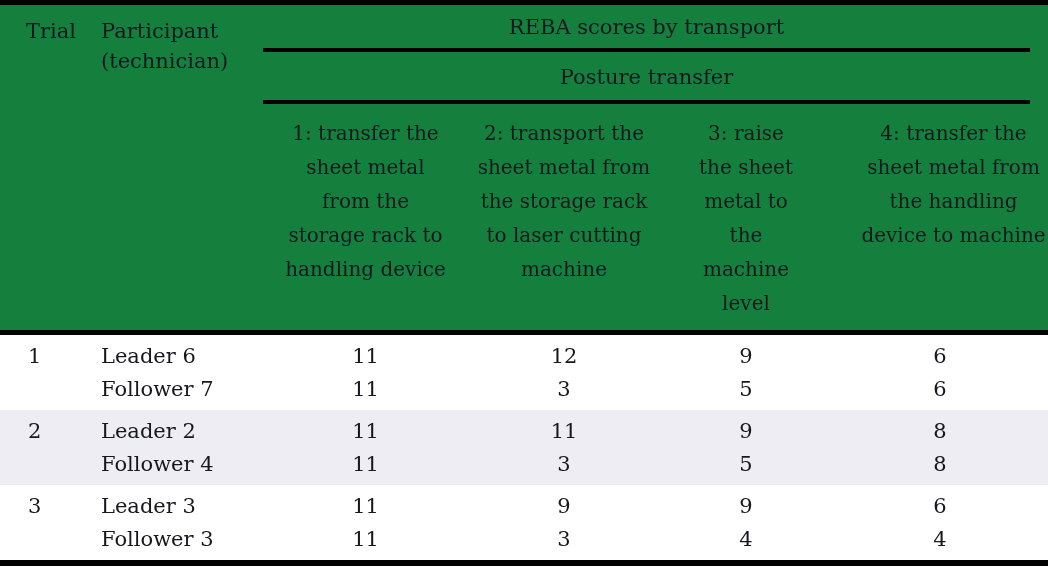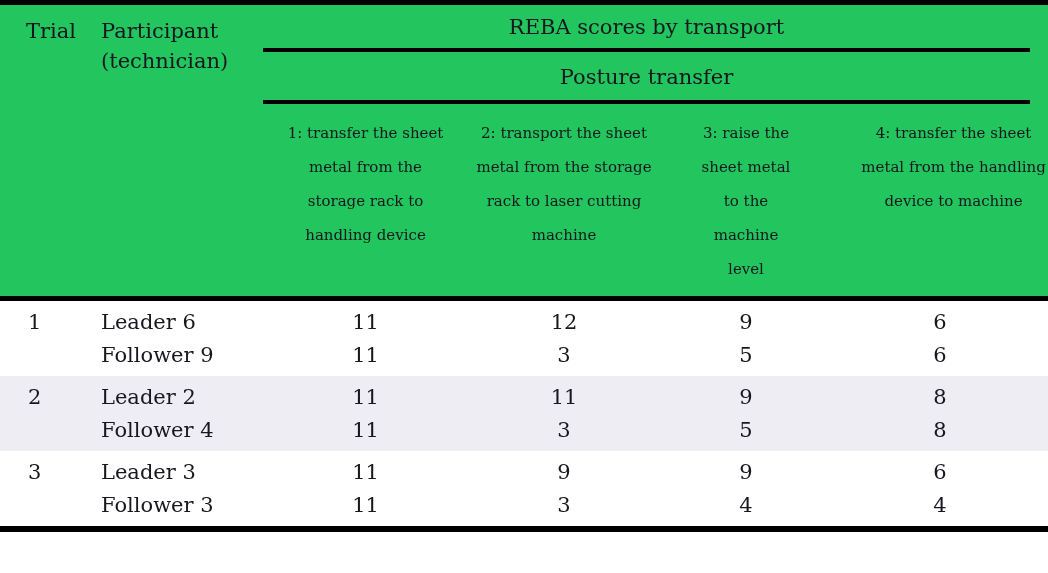--- a/index.html
+++ b/index.html
@@ -24,21 +24,21 @@
     font-size: 21px;
   }
   col.c-trial       { width: 95px; }
   col.c-participant { width: 168px; }
   col.c-p1          { width: 205px; }
   col.c-p2          { width: 192px; }
   col.c-p3          { width: 172px; }
   col.c-p4          { width: 216px; }
 
   thead {
-    background: #22c55e;
+    background: #15803d;
     border-bottom: 5px solid #000000;
   }
   th { font-weight: normal; }
 
   th.th-trial {
     text-align: left;
     vertical-align: top;
     padding: 11px 0 0 26px;
     line-height: 30px;
   }
@@ -57,21 +57,21 @@
     margin-right: 18px;
     border-bottom: 4px solid #000000;
     text-align: center;
   }
   th.th-span.group .rule    { padding: 10px 0 9px; }
   th.th-span.subgroup .rule { padding: 13px 0 11px; }
 
   th.th-posture {
     vertical-align: top;
     text-align: center;
-    font-size: 15px;
+    font-size: 20px;
     line-height: 34px;
     padding-top: 12px;
     padding-bottom: 10px;
   }
   th.th-posture.p1 { padding-left: 22px; padding-right: 22px; }
   th.th-posture.p2 { padding-left: 8px;  padding-right: 8px;  }
   th.th-posture.p3 { padding-left: 36px; padding-right: 36px; }
   th.th-posture.p4 { padding-left: 28px; }
 
   tbody td {
@@ -127,21 +127,21 @@
 
       <tr class="group-start">
         <td class="trial-cell" rowspan="2">1</td>
         <td class="name-cell">Leader 6</td>
         <td class="score-cell">11</td>
         <td class="score-cell">12</td>
         <td class="score-cell">9</td>
         <td class="score-cell">6</td>
       </tr>
       <tr class="group-end">
-        <td class="name-cell">Follower 9</td>
+        <td class="name-cell">Follower 7</td>
         <td class="score-cell">11</td>
         <td class="score-cell">3</td>
         <td class="score-cell">5</td>
         <td class="score-cell">6</td>
       </tr>
 
       <tr class="group-start striped">
         <td class="trial-cell" rowspan="2">2</td>
         <td class="name-cell">Leader 2</td>
         <td class="score-cell">11</td>

